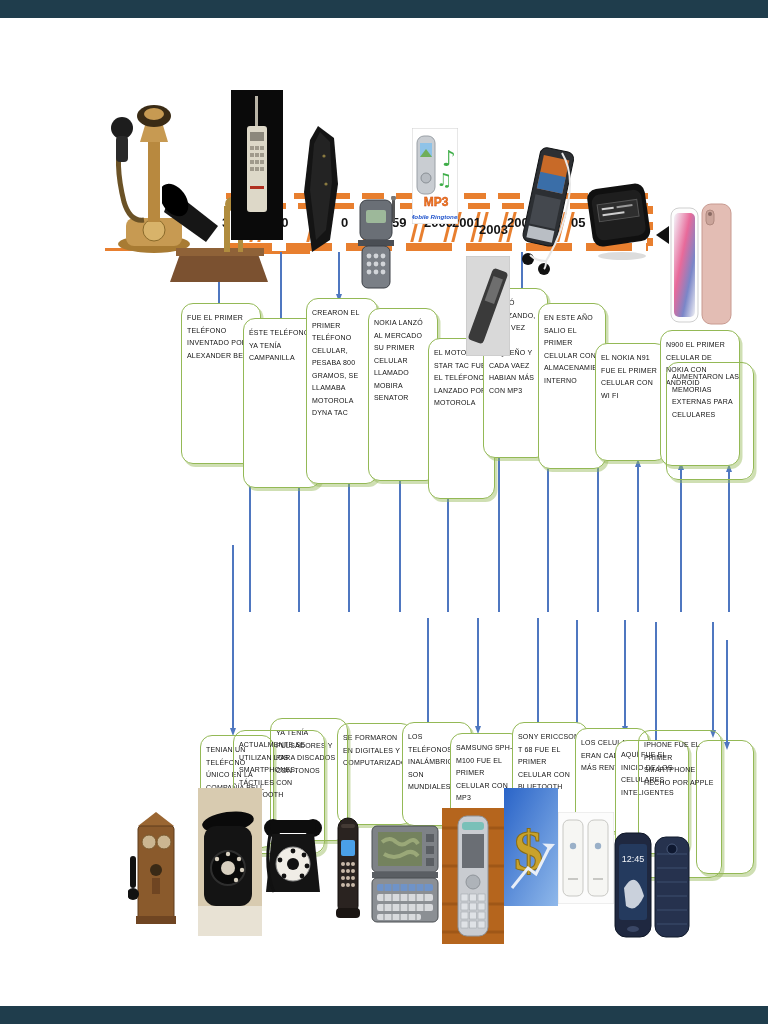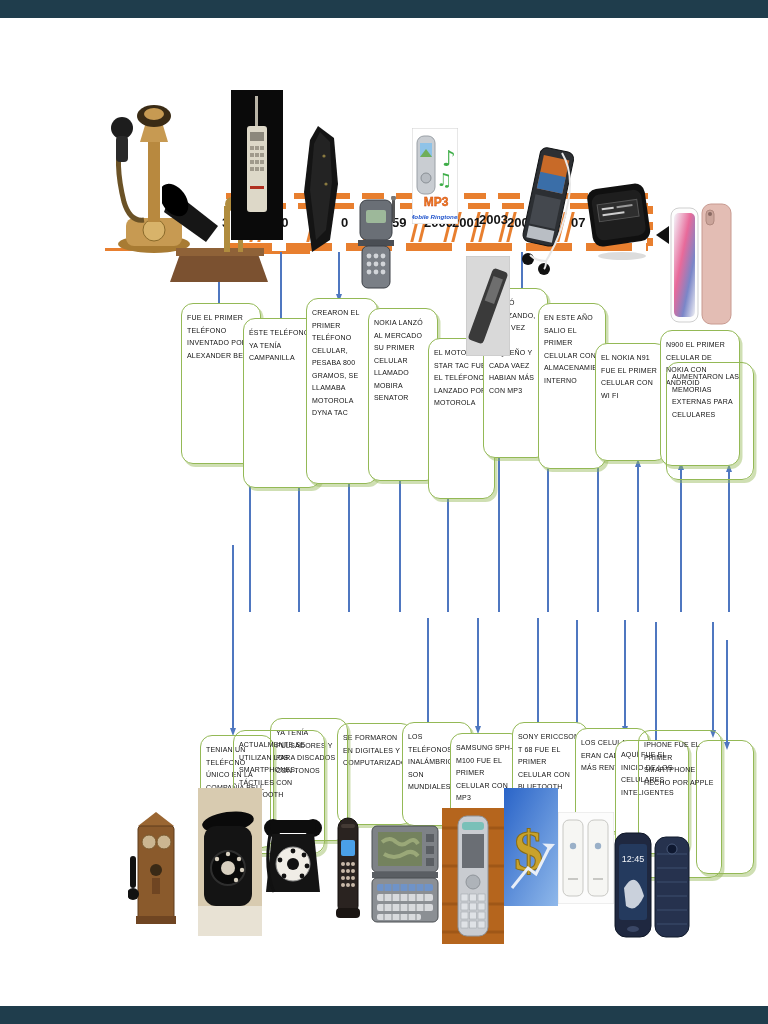--- a/index.html
+++ b/index.html
@@ -46,23 +46,23 @@
   <div class="stripe thick" style="left:226px;top:243px;width:422px"></div>
   <div class="baseline" style="left:105px;top:248px;width:120px"></div>
   <div class="baseline" style="left:214px;top:251px;width:96px"></div>
 
   <span class="year" style="left:222px;top:215px">3</span>
   <span class="year" style="left:274px;top:215px">80</span>
   <span class="year" style="left:341px;top:215px">0</span>
   <span class="year" style="left:392px;top:215px">59</span>
   <span class="year" style="left:424px;top:215px">2000</span>
   <span class="year" style="left:452px;top:215px">2001</span>
-  <span class="year" style="left:479px;top:212px">2003</span>
+  <span class="year" style="left:479px;top:222px">2003</span>
   <span class="year" style="left:507px;top:215px">2004</span>
-  <span class="year" style="left:571px;top:215px">07</span>
+  <span class="year" style="left:571px;top:215px">05</span>
 
   <div class="sep" style="left:253px"></div>
   <div class="sep" style="left:310px"></div>
   <div class="sep" style="left:366px"></div>
   <div class="sep" style="left:414px"></div>
   <div class="sep" style="left:447px"></div>
   <div class="sep" style="left:474px"></div>
   <div class="sep" style="left:502px"></div>
   <div class="sep" style="left:532px"></div>
   <div class="sep" style="left:560px"></div>

